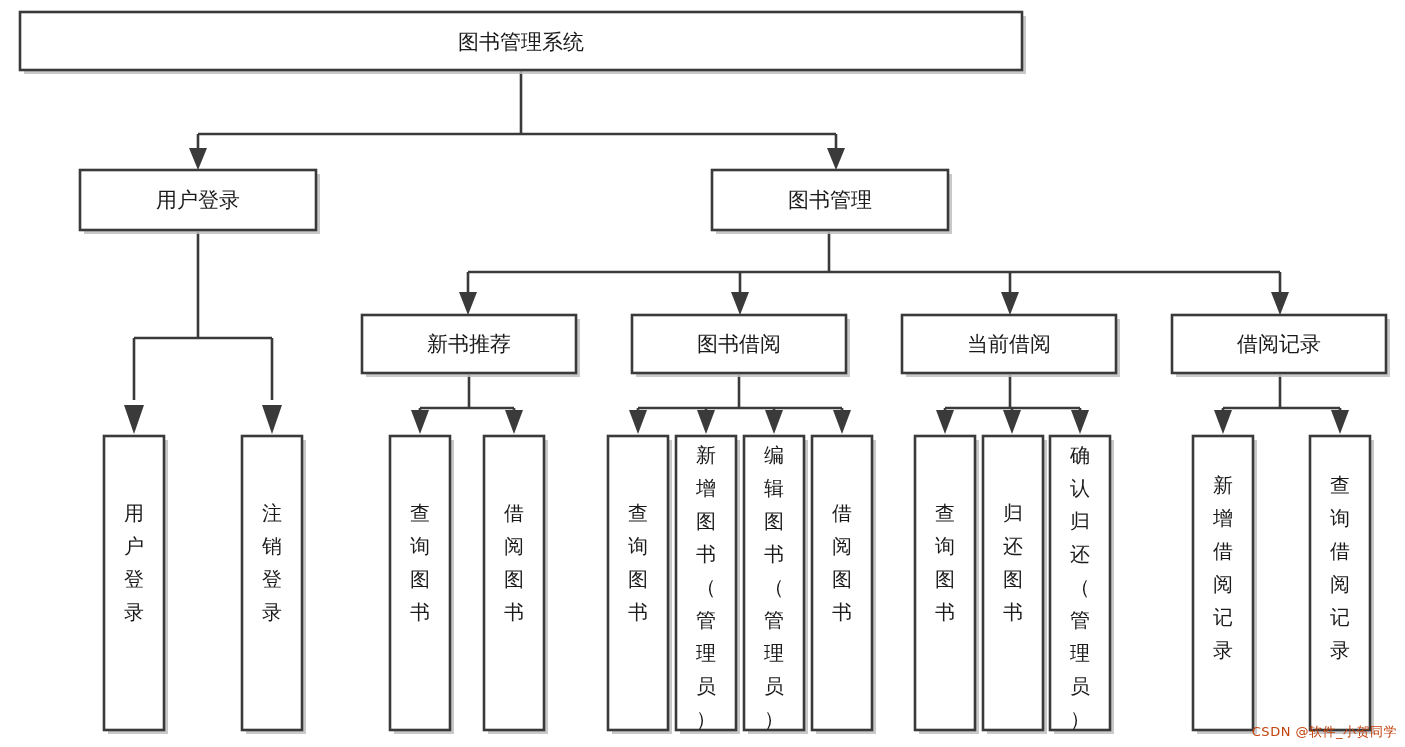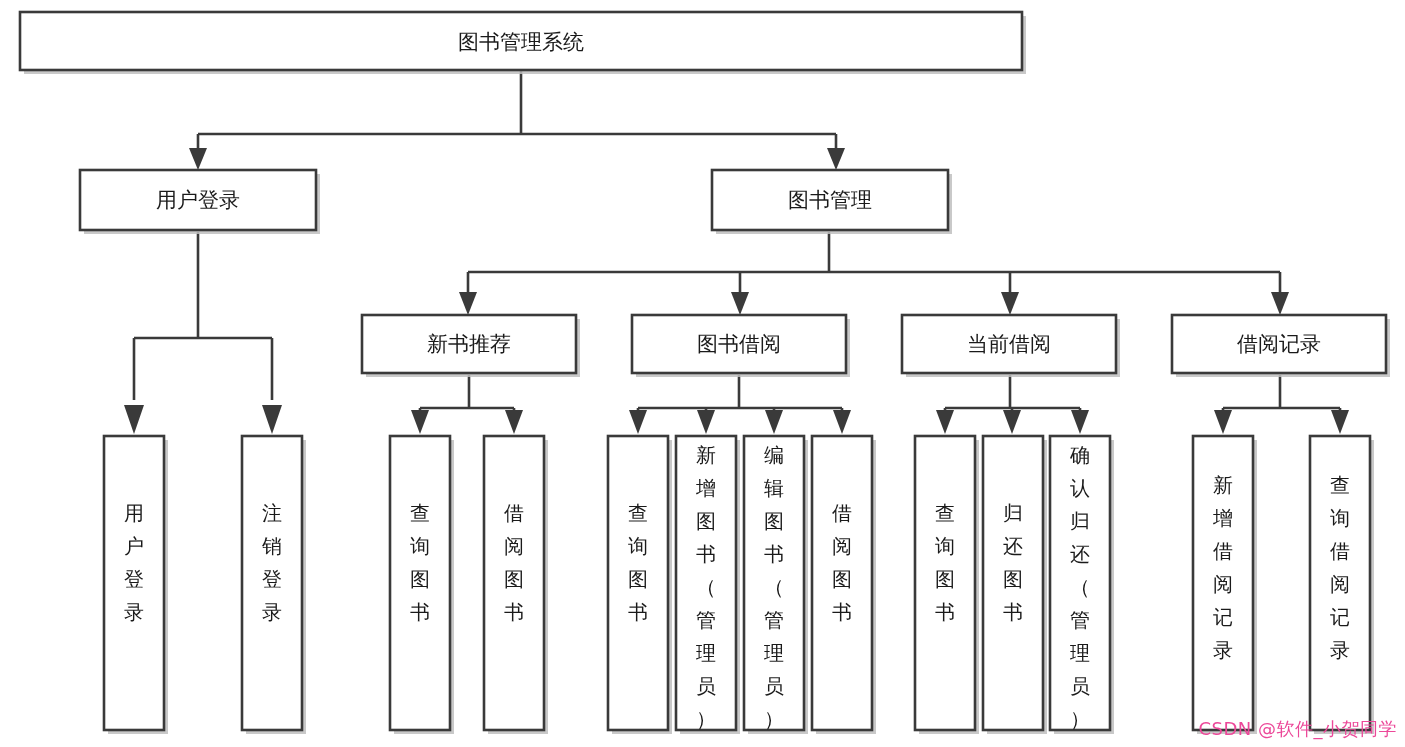--- a/index.html
+++ b/index.html
@@ -57,22 +57,22 @@
     font-family: "DejaVu Sans", "Liberation Sans", sans-serif;
     font-size: 20px;
     fill: #1a1a1a;
     text-anchor: middle;
   }
   .watermark {
     position: absolute;
     right: 8px;
     bottom: 6px;
     font-family: "DejaVu Sans", "Liberation Sans", sans-serif;
-    font-size: 18px;
-    color: #ec4899;
+    font-size: 13px;
+    color: #c2410c;
     letter-spacing: 0.5px;
     white-space: nowrap;
     user-select: none;
   }
 </style>
 </head>
 <body>
 
 <div id="diagram-root">
   <svg class="flow" viewBox="0 0 1405 747" xmlns="http://www.w3.org/2000/svg">

